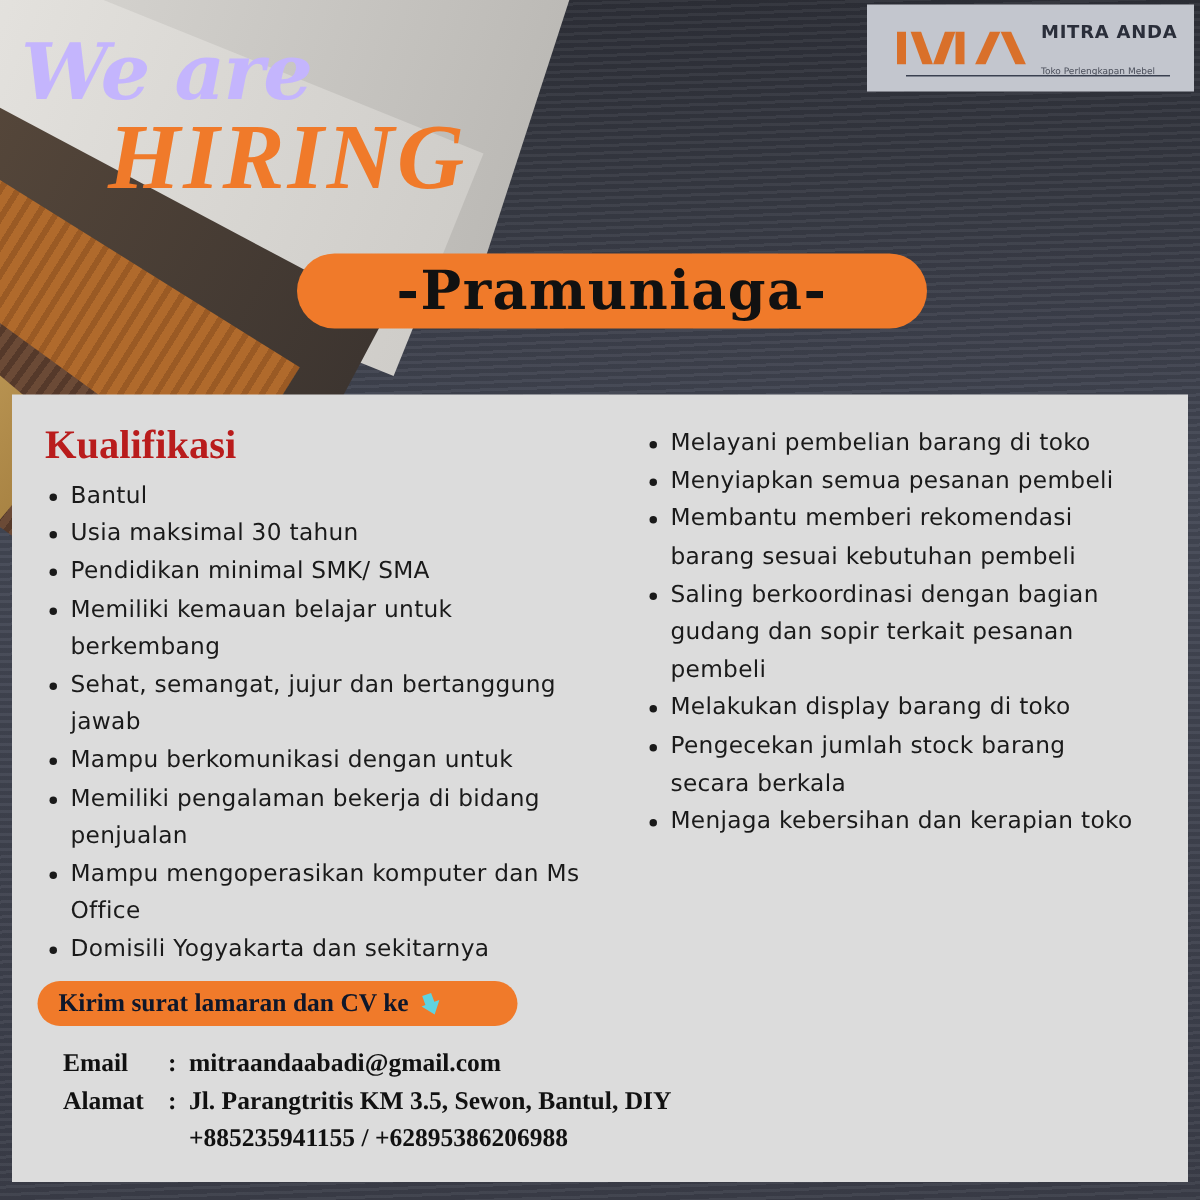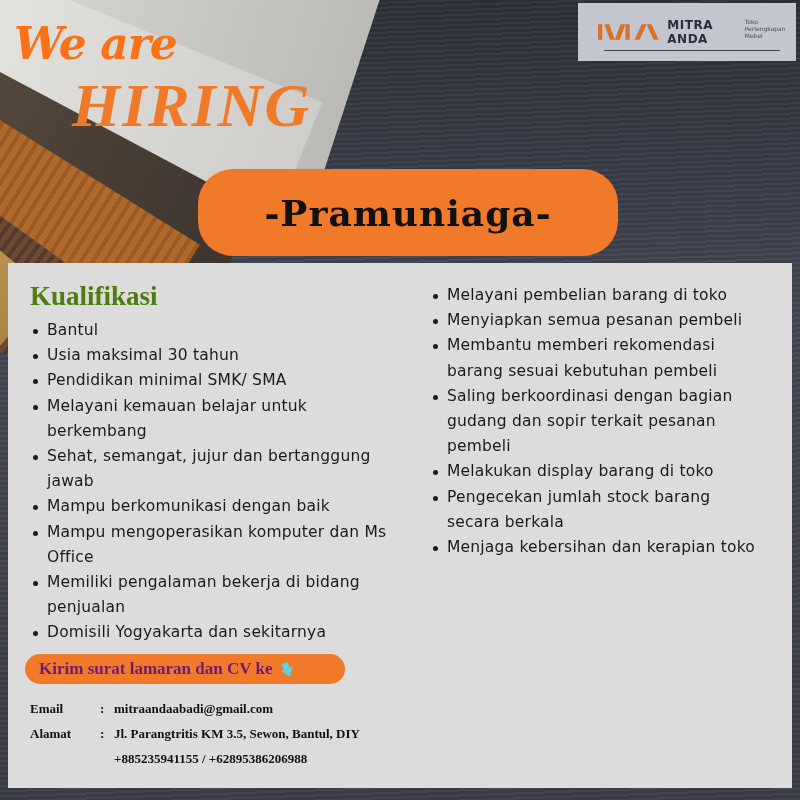--- a/index.html
+++ b/index.html
@@ -19,79 +19,79 @@
   .sw1 { left: 40px; top: -120px; width: 360px; height: 200px; background: linear-gradient(90deg,#d8d6d2,#bcbab6); transform: rotate(18deg); }
   .sw2 { left: -30px; top: -40px; width: 380px; height: 160px; background: linear-gradient(90deg,#e6e4e0,#cfcdc9); transform: rotate(22deg); }
   .sw3 { left: -60px; top: 40px; width: 360px; height: 120px; background: linear-gradient(90deg,#5a4a3c,#3d3530); transform: rotate(28deg); }
   .sw4 { left: -80px; top: 70px; width: 330px; height: 130px; background: repeating-linear-gradient(90deg,#b06a2c 0 6px,#9a5a24 6px 10px); transform: rotate(32deg); }
   .sw5 { left: -90px; top: 150px; width: 220px; height: 110px; background: repeating-linear-gradient(90deg,#6b4a36 0 5px,#55392a 5px 9px); transform: rotate(36deg); }
   .sw6 { left: -60px; top: 200px; width: 140px; height: 80px; background: linear-gradient(90deg,#c9a460,#a98444); transform: rotate(40deg); }
 
   .we-are {
     position: absolute; left: 14px; top: 18px;
     font-family: "DejaVu Serif", serif; font-style: italic; font-weight: bold;
-    font-size: 44px; color: #f97316; letter-spacing: -1px;
+    font-size: 52px; color: #c4b5fd; letter-spacing: -1px;
   }
   .hiring {
     position: absolute; left: 72px; top: 70px;
     font-family: "Liberation Serif", serif; font-style: italic; font-weight: bold;
     font-size: 62px; color: #f07a2a; letter-spacing: 2px;
   }
   .logo-box {
     position: absolute; left: 578px; top: 3px; width: 218px; height: 58px;
     background: #c3c6ce; box-sizing: border-box;
     display: flex; align-items: center; padding-left: 20px;
   }
   .logo-mark { width: 90px; height: 22px; margin-right: 6px; }
-  .logo-text { display: flex; flex-direction: row; gap: 16px; }
+  .logo-text { display: flex; flex-direction: column; gap: 16px; }
   .logo-name { font-family: "DejaVu Sans", sans-serif; font-weight: bold; font-size: 12px; color: #2a2e3a; letter-spacing: 0.5px; }
   .logo-tag { font-family: "DejaVu Sans", sans-serif; font-size: 6px; color: #4a4e5a; }
   .logo-line { position: absolute; left: 26px; right: 16px; bottom: 10px; height: 1px; background: #3a4050; }
 
   .position-pill {
-    position: absolute; left: 198px; top: 169px; width: 420px; height: 87px;
+    position: absolute; left: 198px; top: 169px; width: 420px; height: 50px;
     background: #f07a2a; border-radius: 35px;
     display: flex; align-items: center; justify-content: center;
     font-family: "DejaVu Serif", serif; font-weight: bold; font-size: 36px; color: #111;
     letter-spacing: 1px;
   }
 
   .panel {
     position: absolute; left: 8px; top: 263px; width: 784px; height: 525px;
     background: #dcdcdc;
   }
   .col { position: absolute; }
   .col-left { left: 22px; top: 18px; width: 380px; }
   .col-right { left: 422px; top: 20px; width: 350px; }
   .col h2 {
     margin: 0 0 6px 0;
-    font-family: "Liberation Serif", serif; font-weight: bold; font-size: 27px; color: #4d7c0f;
+    font-family: "Liberation Serif", serif; font-weight: bold; font-size: 27px; color: #b91c1c;
   }
   .col-right h2 { margin-bottom: 12px; }
   .col ul { list-style: none; margin: 0; padding: 0; }
   .col li {
     position: relative; padding-left: 17px;
     font-family: "DejaVu Sans", sans-serif; font-size: 15.5px; line-height: 25.2px; color: #1a1a1a;
     letter-spacing: 0.2px;
   }
   .col li::before {
     content: ""; position: absolute; left: 3px; top: 11px; width: 5px; height: 5px; border-radius: 50%; background: #1a1a1a;
   }
 
   .cta-pill {
     position: absolute; left: 17px; top: 391px; width: 320px; height: 30px;
     background: #f07a2a; border-radius: 15px;
     display: flex; align-items: center; padding-left: 14px; box-sizing: border-box;
-    font-family: "Liberation Serif", serif; font-weight: bold; font-size: 17px; color: #701a75;
+    font-family: "Liberation Serif", serif; font-weight: bold; font-size: 17px; color: #0f172a;
   }
   .cta-arrow { margin-left: 8px; width: 18px; height: 18px; }
 
   .contact {
-    position: absolute; left: 22px; top: 433px;
-    font-family: "Liberation Serif", serif; font-weight: bold; font-size: 13px; color: #111;
+    position: absolute; left: 34px; top: 433px;
+    font-family: "Liberation Serif", serif; font-weight: bold; font-size: 17px; color: #111;
     line-height: 25px;
   }
   .contact-row { display: flex; }
   .contact-label { width: 70px; }
   .contact-sep { width: 14px; }
 </style>
 </head>
 <body>
 
 <div class="bg"></div>
@@ -123,25 +123,25 @@
 
 <div class="position-pill">-Pramuniaga-</div>
 
 <div class="panel">
   <div class="col col-left">
     <h2>Kualifikasi</h2>
     <ul>
       <li>Bantul</li>
       <li>Usia maksimal 30 tahun</li>
       <li>Pendidikan minimal SMK/ SMA</li>
-      <li style="width:290px">Melayani kemauan belajar untuk berkembang</li>
+      <li style="width:290px">Memiliki kemauan belajar untuk berkembang</li>
       <li style="width:360px">Sehat, semangat, jujur dan bertanggung jawab</li>
-      <li>Mampu berkomunikasi dengan baik</li>
+      <li>Mampu berkomunikasi dengan untuk</li>
+      <li style="width:340px">Memiliki pengalaman bekerja di bidang penjualan</li>
       <li style="width:360px">Mampu mengoperasikan komputer dan Ms Office</li>
-      <li style="width:340px">Memiliki pengalaman bekerja di bidang penjualan</li>
       <li>Domisili Yogyakarta dan sekitarnya</li>
     </ul>
   </div>
 
   <div class="col col-right">
     <ul>
       <li>Melayani pembelian barang di toko</li>
       <li>Menyiapkan semua pesanan pembeli</li>
       <li style="width:290px">Membantu memberi rekomendasi barang sesuai kebutuhan pembeli</li>
       <li style="width:300px">Saling berkoordinasi dengan bagian gudang dan sopir terkait pesanan pembeli</li>

